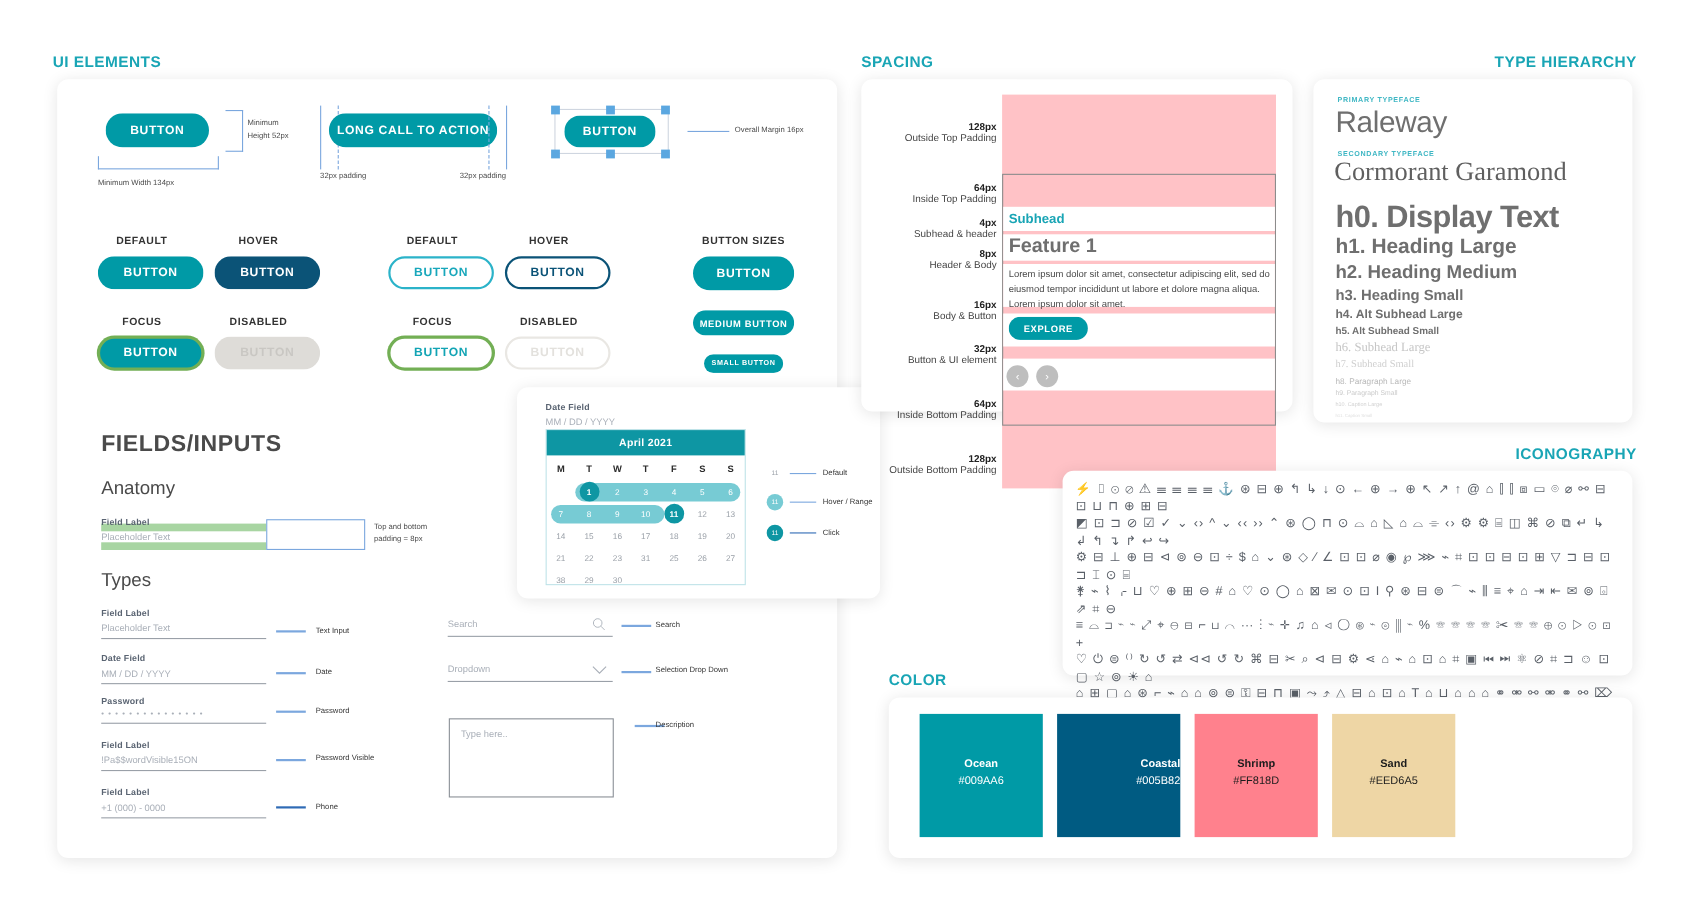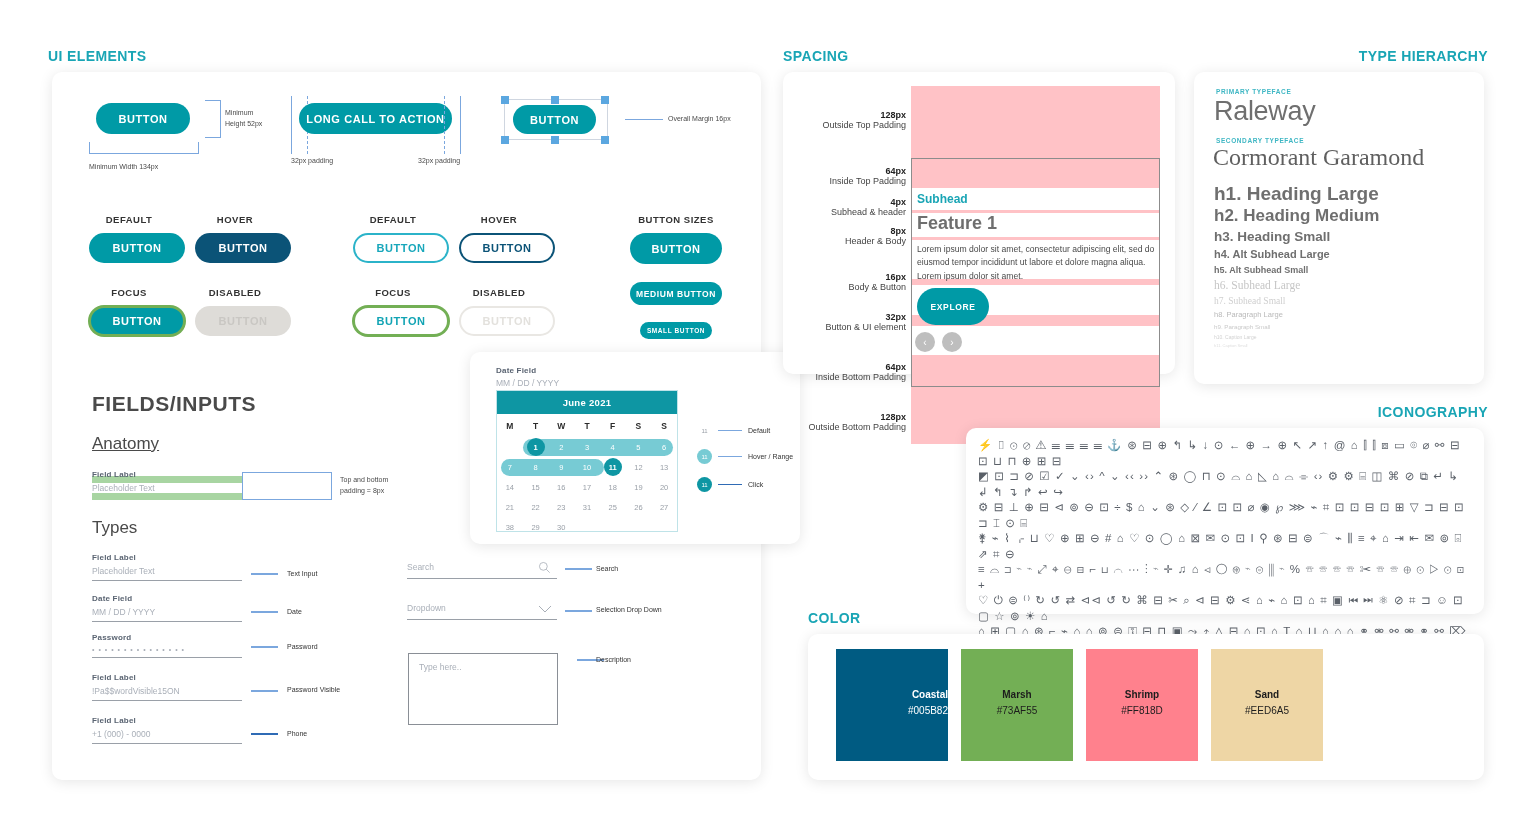--- a/index.html
+++ b/index.html
@@ -172,21 +172,21 @@
   <div class="btn lg out focus" style="position:absolute;left:353px;top:306px;">BUTTON</div>
   <div class="state-lbl" style="position:absolute;left:459px;top:287px;width:80px;">DISABLED</div>
   <div class="btn lg out disabled" style="position:absolute;left:459px;top:306px;">BUTTON</div>
 
   <div class="state-lbl" style="position:absolute;left:630px;top:214px;width:92px;">BUTTON SIZES</div>
   <div class="btn" style="position:absolute;left:630px;top:233px;width:92px;height:31px;font-size:11px;">BUTTON</div>
   <div class="btn" style="position:absolute;left:630px;top:282px;width:92px;height:23px;font-size:8.5px;">MEDIUM BUTTON</div>
   <div class="btn" style="position:absolute;left:640px;top:322px;width:72px;height:17px;font-size:6.5px;">SMALL BUTTON</div>
 
   <div class="h-big" style="position:absolute;left:92px;top:392px;">FIELDS/INPUTS</div>
-  <div class="h-mid" style="position:absolute;left:92px;top:434px;text-decoration:underline;">Anatomy</div>
+  <div class="h-mid" style="position:absolute;left:92px;top:434px;">Anatomy</div>
 
   <div style="position:absolute;left:92px;top:476px;width:150px;height:7px;background:#A8D5A2;"></div>
   <div class="f-lbl" style="position:absolute;left:92px;top:470px;">Field Label</div>
   <div class="f-val" style="position:absolute;left:92px;top:483px;">Placeholder Text</div>
   <div style="position:absolute;left:92px;top:493px;width:150px;height:7px;background:#A8D5A2;"></div>
   <div style="position:absolute;left:242px;top:472px;width:90px;height:28px;border:1px solid #7BA7DE;"></div>
   <div class="note" style="position:absolute;left:340px;top:475px;width:90px;">
     <div>Top and bottom</div>
     <div>padding = 8px</div>
   </div>
@@ -258,21 +258,21 @@
     <div class="f-val" style="padding:8px 10px;">Type here..</div>
   </div>
   <div class="leader" style="position:absolute;left:577px;top:659px;width:27px;"></div>
   <div class="ltxt" style="position:absolute;left:596px;top:656px;">Description</div>
 
   <div class="card" style="left:470px; top:352px; width:330px; height:192px;"></div>
   <div class="f-lbl" style="position:absolute;left:496px;top:366px;">Date Field</div>
   <div class="f-val" style="position:absolute;left:496px;top:378px;">MM / DD / YYYY</div>
 
   <div class="cal" style="position:absolute;left:496px;top:390px;width:182px;height:142px;">
-    <div class="cal-head">June 2021</div>
+    <div class="cal-head">April 2021</div>
     <div class="cal-grid">
       <div class="cal-dow">M</div>
       <div class="cal-dow">T</div>
       <div class="cal-dow">W</div>
       <div class="cal-dow">T</div>
       <div class="cal-dow">F</div>
       <div class="cal-dow">S</div>
       <div class="cal-dow">S</div>
     </div>
 
@@ -428,21 +428,21 @@
 
   <div style="position:absolute;left:912px;top:188px;width:247px;height:22px;background:#fff;"></div>
   <div style="position:absolute;left:912px;top:213px;width:247px;height:24px;background:#fff;"></div>
   <div style="position:absolute;left:912px;top:240px;width:247px;height:39px;background:#fff;"></div>
   <div style="position:absolute;left:912px;top:285px;width:247px;height:30px;background:#fff;"></div>
   <div style="position:absolute;left:912px;top:326px;width:247px;height:29px;background:#fff;"></div>
 
   <div style="position:absolute;left:917px;top:192px;color:#19A5B5;font-size:12px;font-weight:bold;">Subhead</div>
   <div style="position:absolute;left:917px;top:213px;color:#6f6f6f;font-size:18px;font-weight:bold;">Feature 1</div>
   <div style="position:absolute;left:917px;top:243px;width:240px;color:#4a4a4a;font-size:8.6px;line-height:1.55;">Lorem ipsum dolor sit amet, consectetur adipiscing elit, sed do eiusmod tempor incididunt ut labore et dolore magna aliqua. Lorem ipsum dolor sit amet.</div>
-  <div class="btn" style="position:absolute;left:917px;top:288px;width:72px;height:37px;font-size:8.5px;">EXPLORE</div>
+  <div class="btn" style="position:absolute;left:917px;top:288px;width:72px;height:21px;font-size:8.5px;">EXPLORE</div>
   <div style="position:absolute;left:915px;top:332px;width:20px;height:20px;border-radius:50%;background:#BEBEBE;color:#fff;display:flex;align-items:center;justify-content:center;font-size:10px;">‹</div>
   <div style="position:absolute;left:942px;top:332px;width:20px;height:20px;border-radius:50%;background:#BEBEBE;color:#fff;display:flex;align-items:center;justify-content:center;font-size:10px;">›</div>
 
   <div style="position:absolute;left:780px;top:110px;width:126px;">
     <div class="sp-lbl-num">128px</div>
     <div class="sp-lbl-txt">Outside Top Padding</div>
   </div>
   <div style="position:absolute;left:780px;top:166px;width:126px;">
     <div class="sp-lbl-num">64px</div>
     <div class="sp-lbl-txt">Inside Top Padding</div>
@@ -474,20 +474,21 @@
 
   <div class="sec-title" style="right:48px; top:48px;">TYPE HIERARCHY</div>
   <div class="card" style="left:1194px; top:72px; width:290px; height:312px;"></div>
 
   <div class="ty-kicker" style="position:absolute;left:1216px;top:88px;">PRIMARY TYPEFACE</div>
   <div style="position:absolute;left:1214px;top:96px;font-size:27px;font-weight:normal;color:#6f6f6f;letter-spacing:-0.3px;">Raleway</div>
   <div class="ty-kicker" style="position:absolute;left:1216px;top:137px;">SECONDARY TYPEFACE</div>
   <div class="serif" style="position:absolute;left:1213px;top:144px;font-size:24px;color:#5f5f5f;">Cormorant Garamond</div>
 
   <div style="position:absolute;left:1214px;top:181px;width:268px;">
+    <div class="ty-row" style="font-size:28px;color:#6f6f6f;letter-spacing:-0.5px;">h0. Display Text</div>
     <div class="ty-row" style="font-size:19px;color:#6f6f6f;margin-top:2px;">h1. Heading Large</div>
     <div class="ty-row" style="font-size:17px;color:#6f6f6f;margin-top:2px;">h2. Heading Medium</div>
     <div class="ty-row" style="font-size:13.5px;color:#6f6f6f;margin-top:4px;">h3. Heading Small</div>
     <div class="ty-row" style="font-size:11px;color:#6f6f6f;margin-top:4px;">h4. Alt Subhead Large</div>
     <div class="ty-row" style="font-size:9px;color:#6f6f6f;margin-top:4px;">h5. Alt Subhead Small</div>
     <div class="ty-row serif" style="font-size:11.5px;color:#c6c6c6;margin-top:4px;font-weight:400;">h6. Subhead Large</div>
     <div class="ty-row serif" style="font-size:9.5px;color:#cfcfcf;margin-top:4px;font-weight:400;">h7. Subhead Small</div>
     <div class="ty-row" style="font-size:7.5px;color:#b9b9b9;margin-top:5px;font-weight:400;">h8. Paragraph Large</div>
     <div class="ty-row" style="font-size:6.2px;color:#cacaca;margin-top:4px;font-weight:400;">h9. Paragraph Small</div>
     <div class="ty-row" style="font-size:5px;color:#d2d2d2;margin-top:4px;font-weight:400;">h10. Caption Large</div>
@@ -504,32 +505,32 @@
     <div>≡ ⌓ ⊐ ⌁ ⌁ ⤢ ⌖ ⊖ ⊟ ⌐ ⊔ ⌒ ⋯ ⋮ ⌁ ✛ ♫ ⌂ ⊲ ◯ ⊛ ⌁ ⊚ ⫼ ⌁ % ☏ ☏ ☏ ☏ ✂ ☏ ☏ ⊕ ⊙ ▷ ⊙ ⊡ +</div>
     <div>♡ ⏻ ⊜ ⁽⁾ ↻ ↺ ⇄ ⊲⊲ ↺ ↻ ⌘ ⊟ ✂ ⌕ ⊲ ⊟ ⚙ ⋖ ⌂ ⌁ ⌂ ⊡ ⌂ ⌗ ▣ ⏮ ⏭ ⚛ ⊘ ⌗ ⊐ ☺ ⊡ ▢ ☆ ⊚ ☀ ⌂</div>
     <div>⌂ ⊞ ▢ ⌂ ⊛ ⌐ ⌁ ⌂ ⌂ ⊚ ⊜ ⚿ ⊟ ⊓ ▣ ⤳ ⤴ △ ⊟ ⌂ ⊡ ⌂ T ⌂ ⊔ ⌂ ⌂ ⌂ ⚭ ⚮ ⚯ ⚮ ⚭ ⚯ ⌦ ⌧ ∞</div>
     <div>◁ ◁) ◁× ◁ ⌂ ⌁ ⌁ ⌁ ⊗ ⊗ ⊡ × ▷ ⚛ ⚡ ⊕ ⊖</div>
   </div>
 
   <div class="sec-title" style="left:808px; top:610px;">COLOR</div>
   <div class="card" style="left:808px; top:634px; width:676px; height:146px;"></div>
 
   <div style="position:absolute;left:836px;top:649px;display:flex;gap:13px;">
+    <div class="sw" style="background:#009AA6;">
+      <div style="position:absolute;left:0;right:0;top:40px;text-align:center;color:#fff;">
+        <div class="sw-name">Ocean</div>
+        <div class="sw-hex" style="margin-top:5px;">#009AA6</div>
+      </div>
+    </div>
     <div class="sw" style="background:#005B82;">
       <div style="position:absolute;left:0;right:0;top:40px;text-align:right;color:#fff;">
         <div class="sw-name">Coastal</div>
         <div class="sw-hex" style="margin-top:5px;">#005B82</div>
       </div>
     </div>
-    <div class="sw" style="background:#73AF55;">
-      <div style="position:absolute;left:0;right:0;top:40px;text-align:center;color:#1d1d1d;">
-        <div class="sw-name">Marsh</div>
-        <div class="sw-hex" style="margin-top:5px;">#73AF55</div>
-      </div>
-    </div>
     <div class="sw" style="background:#FF818D;">
       <div style="position:absolute;left:0;right:0;top:40px;text-align:center;color:#1d1d1d;">
         <div class="sw-name">Shrimp</div>
         <div class="sw-hex" style="margin-top:5px;">#FF818D</div>
       </div>
     </div>
     <div class="sw" style="background:#EED6A5;">
       <div style="position:absolute;left:0;right:0;top:40px;text-align:center;color:#1d1d1d;">
         <div class="sw-name">Sand</div>
         <div class="sw-hex" style="margin-top:5px;">#EED6A5</div>

